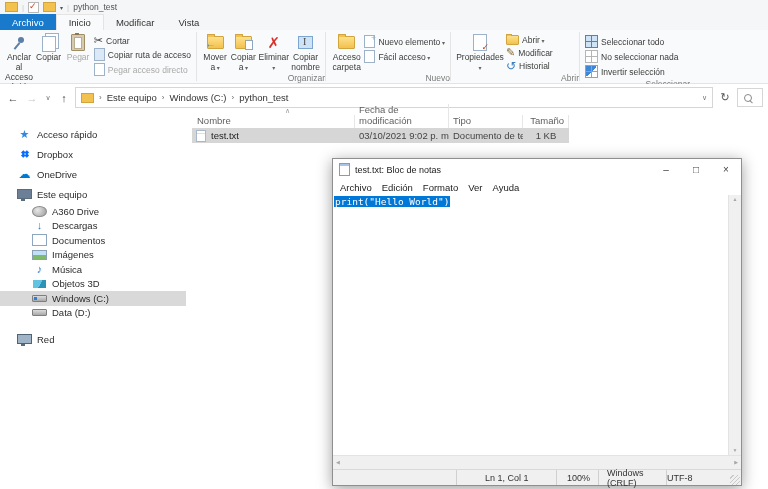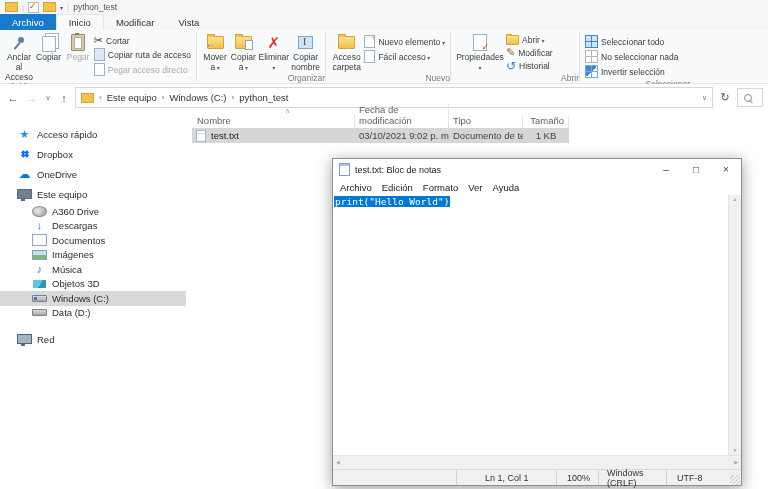--- a/index.html
+++ b/index.html
@@ -163,21 +163,21 @@
   .np-hscroll{height:13px;flex:none;background:#f0f0f0;border-top:1px solid #e3e3e3;display:flex;
     justify-content:space-between;align-items:center;padding:0 3px;}
   .sc-ar{color:#a6a6a6;font-size:5px;line-height:1;}
   .np-status{height:15px;flex:none;background:#f0f0f0;border-top:1px solid #d9d9d9;display:flex;
     align-items:center;font-size:9px;color:#333;}
   .st-sec{border-left:1px solid #d0d0d0;height:100%;display:flex;align-items:center;box-sizing:border-box;}
   .st-spacer{flex:1;border-left:none;}
   .st-cursor{width:100px;padding-left:28px;}
   .st-zoom{width:42px;justify-content:flex-end;padding-right:8px;}
   .st-eol{width:68px;padding-left:8px;}
-  .st-enc{width:64px;padding-left:10px;}
+  .st-enc{width:64px;}
   .st-grip{width:10px;height:10px;border-left:none;margin-right:1px;align-self:flex-end;
     background:repeating-linear-gradient(135deg,transparent 0 2px,#c9c9c9 2px 3px);}
 </style>
 </head>
 <body>
 
 <div class="screen">
 
   <div class="xp-titlebar">
     <span class="ic q-fold"></span>

